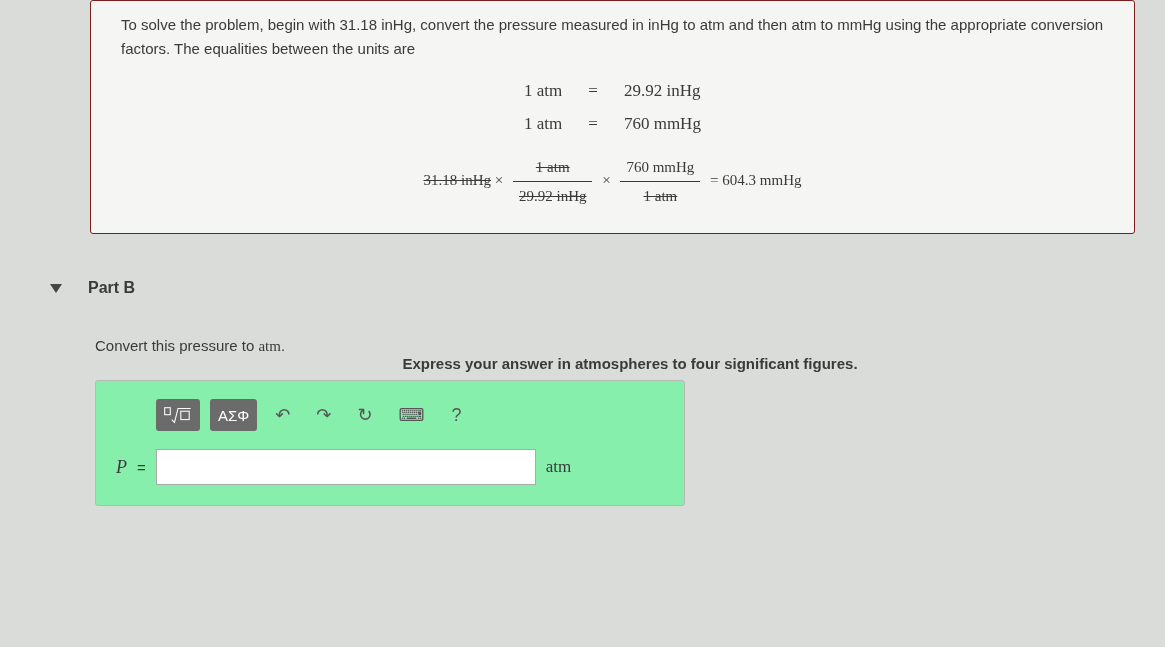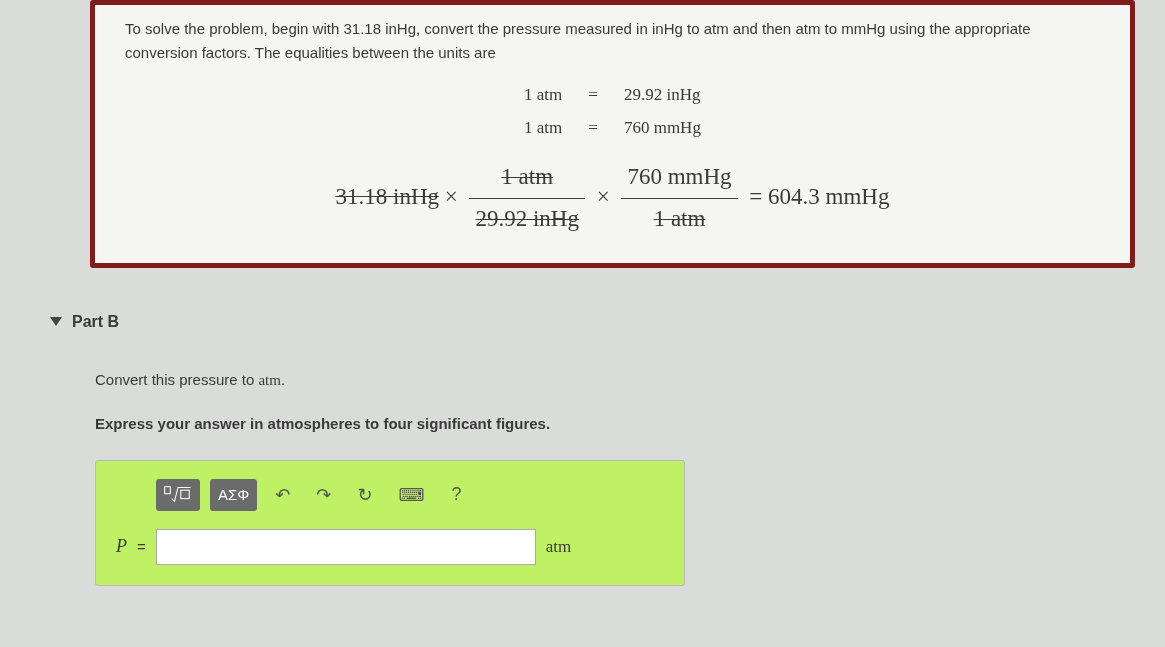--- a/index.html
+++ b/index.html
@@ -7,69 +7,69 @@
       font-family: Arial, Helvetica, sans-serif;
       background: #dadcda;
       color: #3a3a3a;
       width: 1165px;
       height: 647px;
       overflow: hidden;
       font-size: 15px;
     }
     .solution-box {
       background: #f5f5f3;
-      border: 5px solid #7f1d1d;
+      border: 1px solid #7f1d1d;
       border-radius: 3px;
       margin: 0 30px 0 90px;
       padding: 12px 30px 25px 30px;
       line-height: 1.6;
     }
     .math { font-family: 'Times New Roman', serif; }
     .conversion-table {
       margin: 12px auto;
       width: fit-content;
       font-family: 'Times New Roman', serif;
       font-size: 17px;
     }
     .conversion-table td { padding: 2px 12px; }
     .expr-line {
       text-align: center;
       margin-top: 14px;
       font-family: 'Times New Roman', serif;
-      font-size: 23px;
+      font-size: 15px;
     }
     .frac {
       display: inline-block;
       vertical-align: middle;
       text-align: center;
       margin: 0 6px;
     }
     .frac .num { display: block; border-bottom: 1px solid #3a3a3a; padding: 0 6px 2px; }
     .frac .den { display: block; padding: 2px 6px 0; }
     .strike { text-decoration: line-through; text-decoration-thickness: 1px; }
     .part-header {
       margin: 45px 0 0 50px;
       display: flex;
       align-items: center;
-      gap: 10px;
+      gap: 26px;
     }
     .part-header .triangle {
       width: 0; height: 0;
       border-left: 6px solid transparent;
       border-right: 6px solid transparent;
       border-top: 9px solid #444;
     }
     .part-header .label { font-weight: bold; font-size: 16px; }
     .part-content {
       margin: 40px 0 0 95px;
     }
-    .prompt { margin-bottom: 26px; }
-    .instruct { font-weight: bold; margin-bottom: 28px; }
+    .prompt { margin-bottom: 0; }
+    .instruct { font-weight: bold; margin-bottom: 8px; text-align: center; }
     .answer-box {
-      background: #bef264;
+      background: #86efac;
       border: 1px solid #b8b8b8;
       border-radius: 3px;
       width: 590px;
       padding: 18px 20px 20px 20px;
     }
     .toolbar {
       display: flex;
       align-items: center;
       gap: 10px;
       margin-bottom: 18px;

